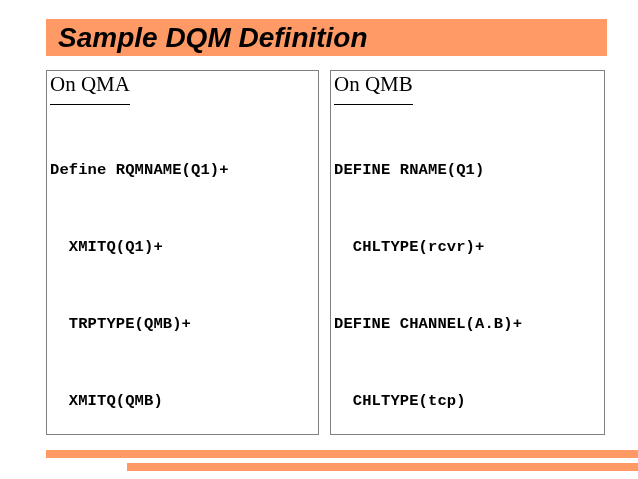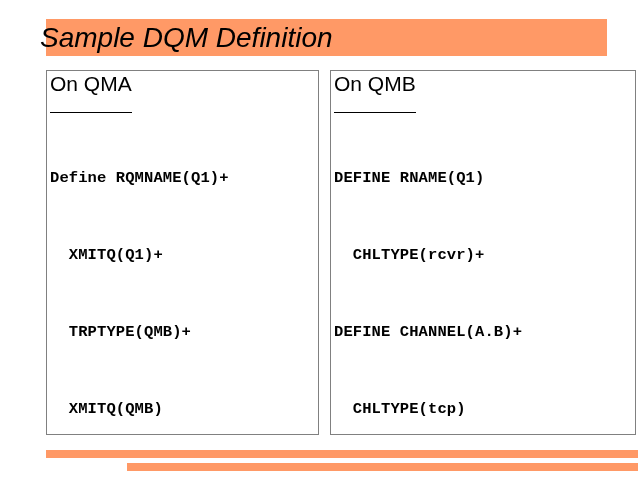--- a/index.html
+++ b/index.html
@@ -19,27 +19,27 @@
   #title-band {
     position: absolute;
     left: 46px;
     top: 19px;
     width: 561px;
     height: 37px;
     background: #FF9966;
   }
   #title-text {
     position: absolute;
-    left: 40px;
+    left: 58px;
     top: 18px;
     width: 560px;
     height: 39px;
     line-height: 39px;
     font-family: "Liberation Sans", sans-serif;
-    font-weight: normal;
+    font-weight: bold;
     font-style: italic;
     font-size: 28px;
     color: #000000;
     white-space: nowrap;
     letter-spacing: 0px;
   }
 
   
   .panel {
     position: absolute;
@@ -49,32 +49,32 @@
     box-sizing: border-box;
     background: #ffffff;
     overflow: hidden;
   }
   #panel-qma {
     left: 46px;
     width: 273px;
   }
   #panel-qmb {
     left: 330px;
-    width: 306px;
+    width: 275px;
   }
 
   .panel-heading {
-    font-family: Liberation Sans, sans-serif;
+    font-family: Liberation Serif, serif;
     font-size: 21px;
     line-height: 24px;
     color: #000000;
     margin: 1px 0 0 3px;
     display: inline-block;
     border-bottom: 1.5px solid #000000;
-    padding-bottom: 16px;
+    padding-bottom: 8px;
     white-space: nowrap;
   }
 
   .code-block {
     margin: 2px 0 0 3px;
     font-family: "Liberation Mono", "DejaVu Sans Mono", monospace;
     font-weight: bold;
     font-size: 15.5px;
     line-height: 25.6px;
     color: #000000;

